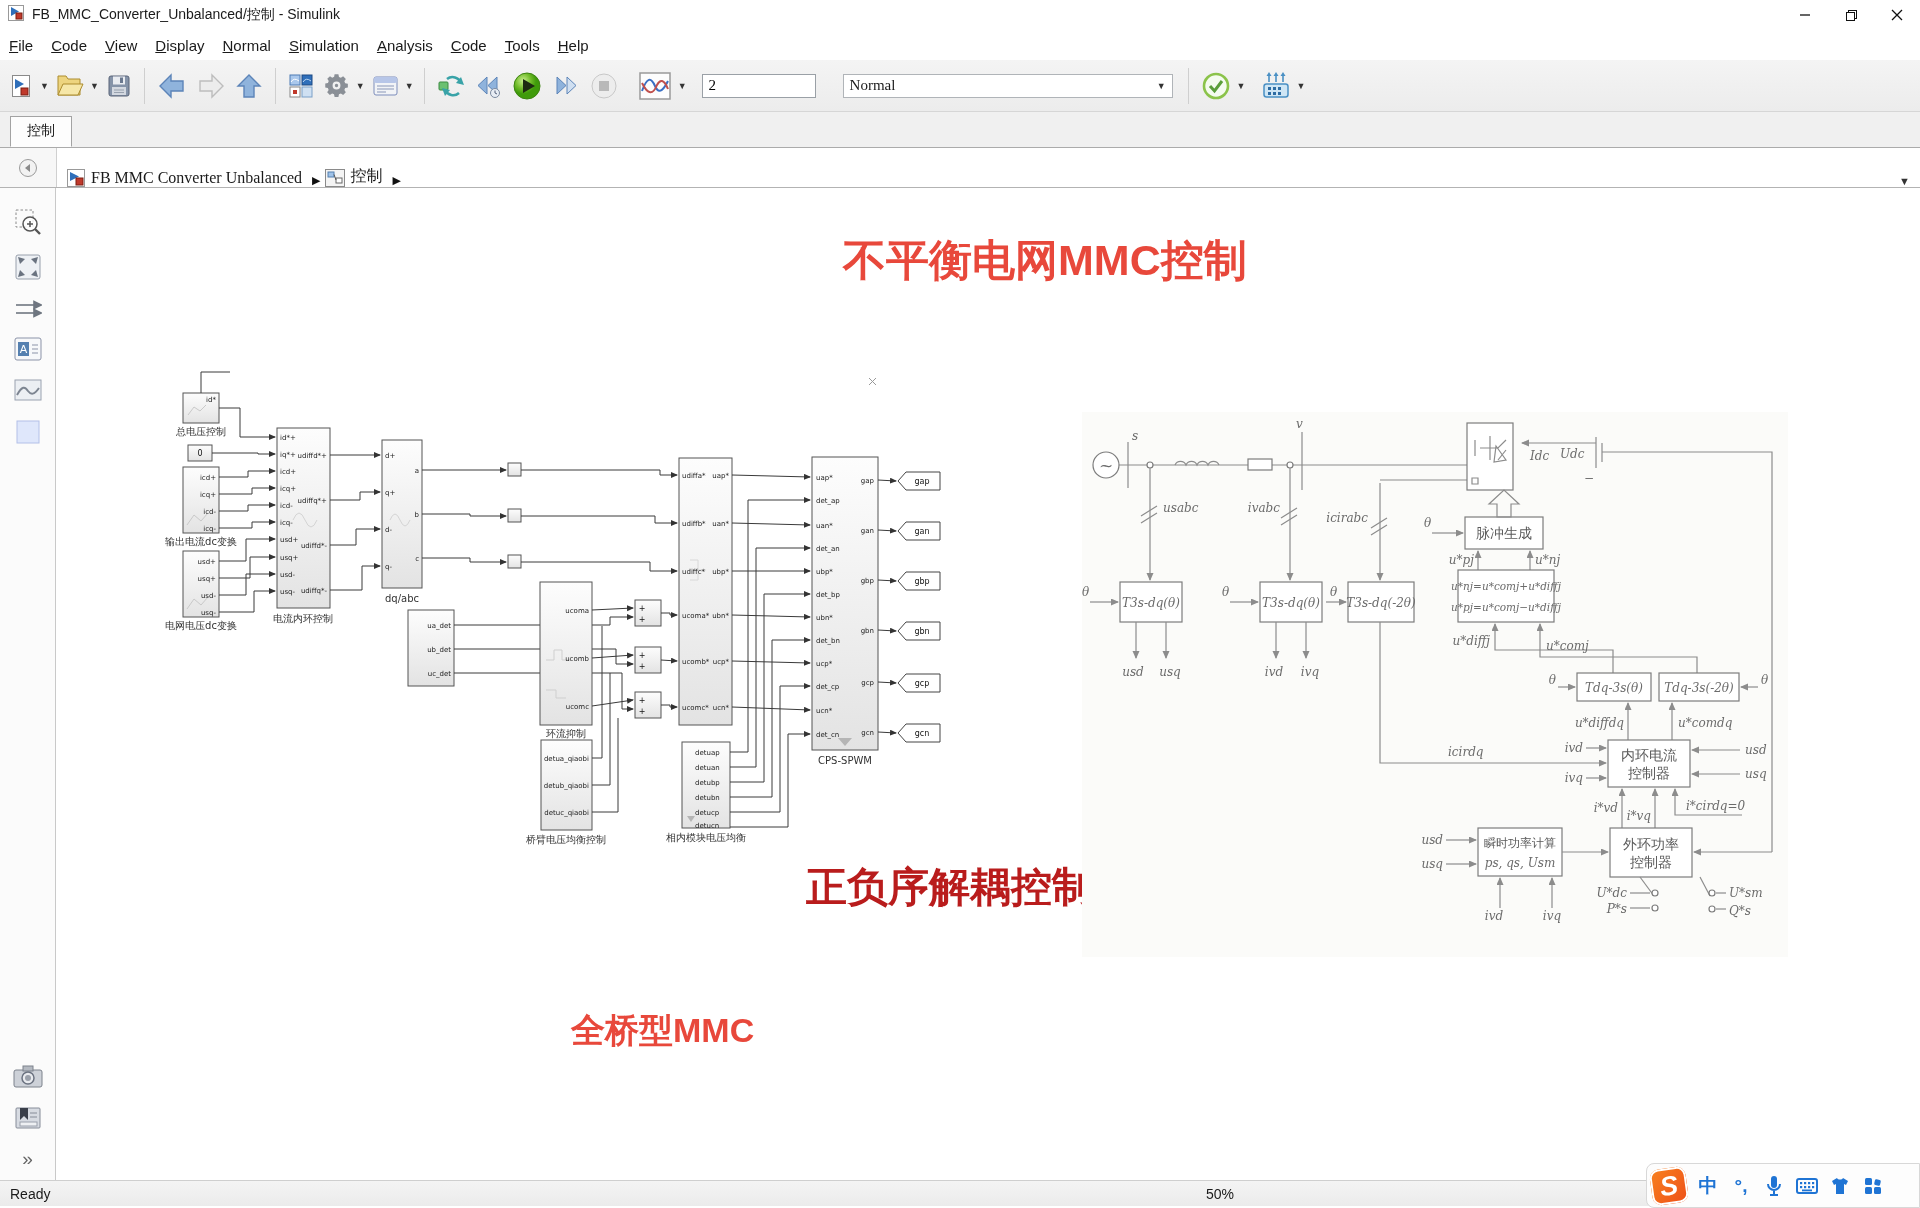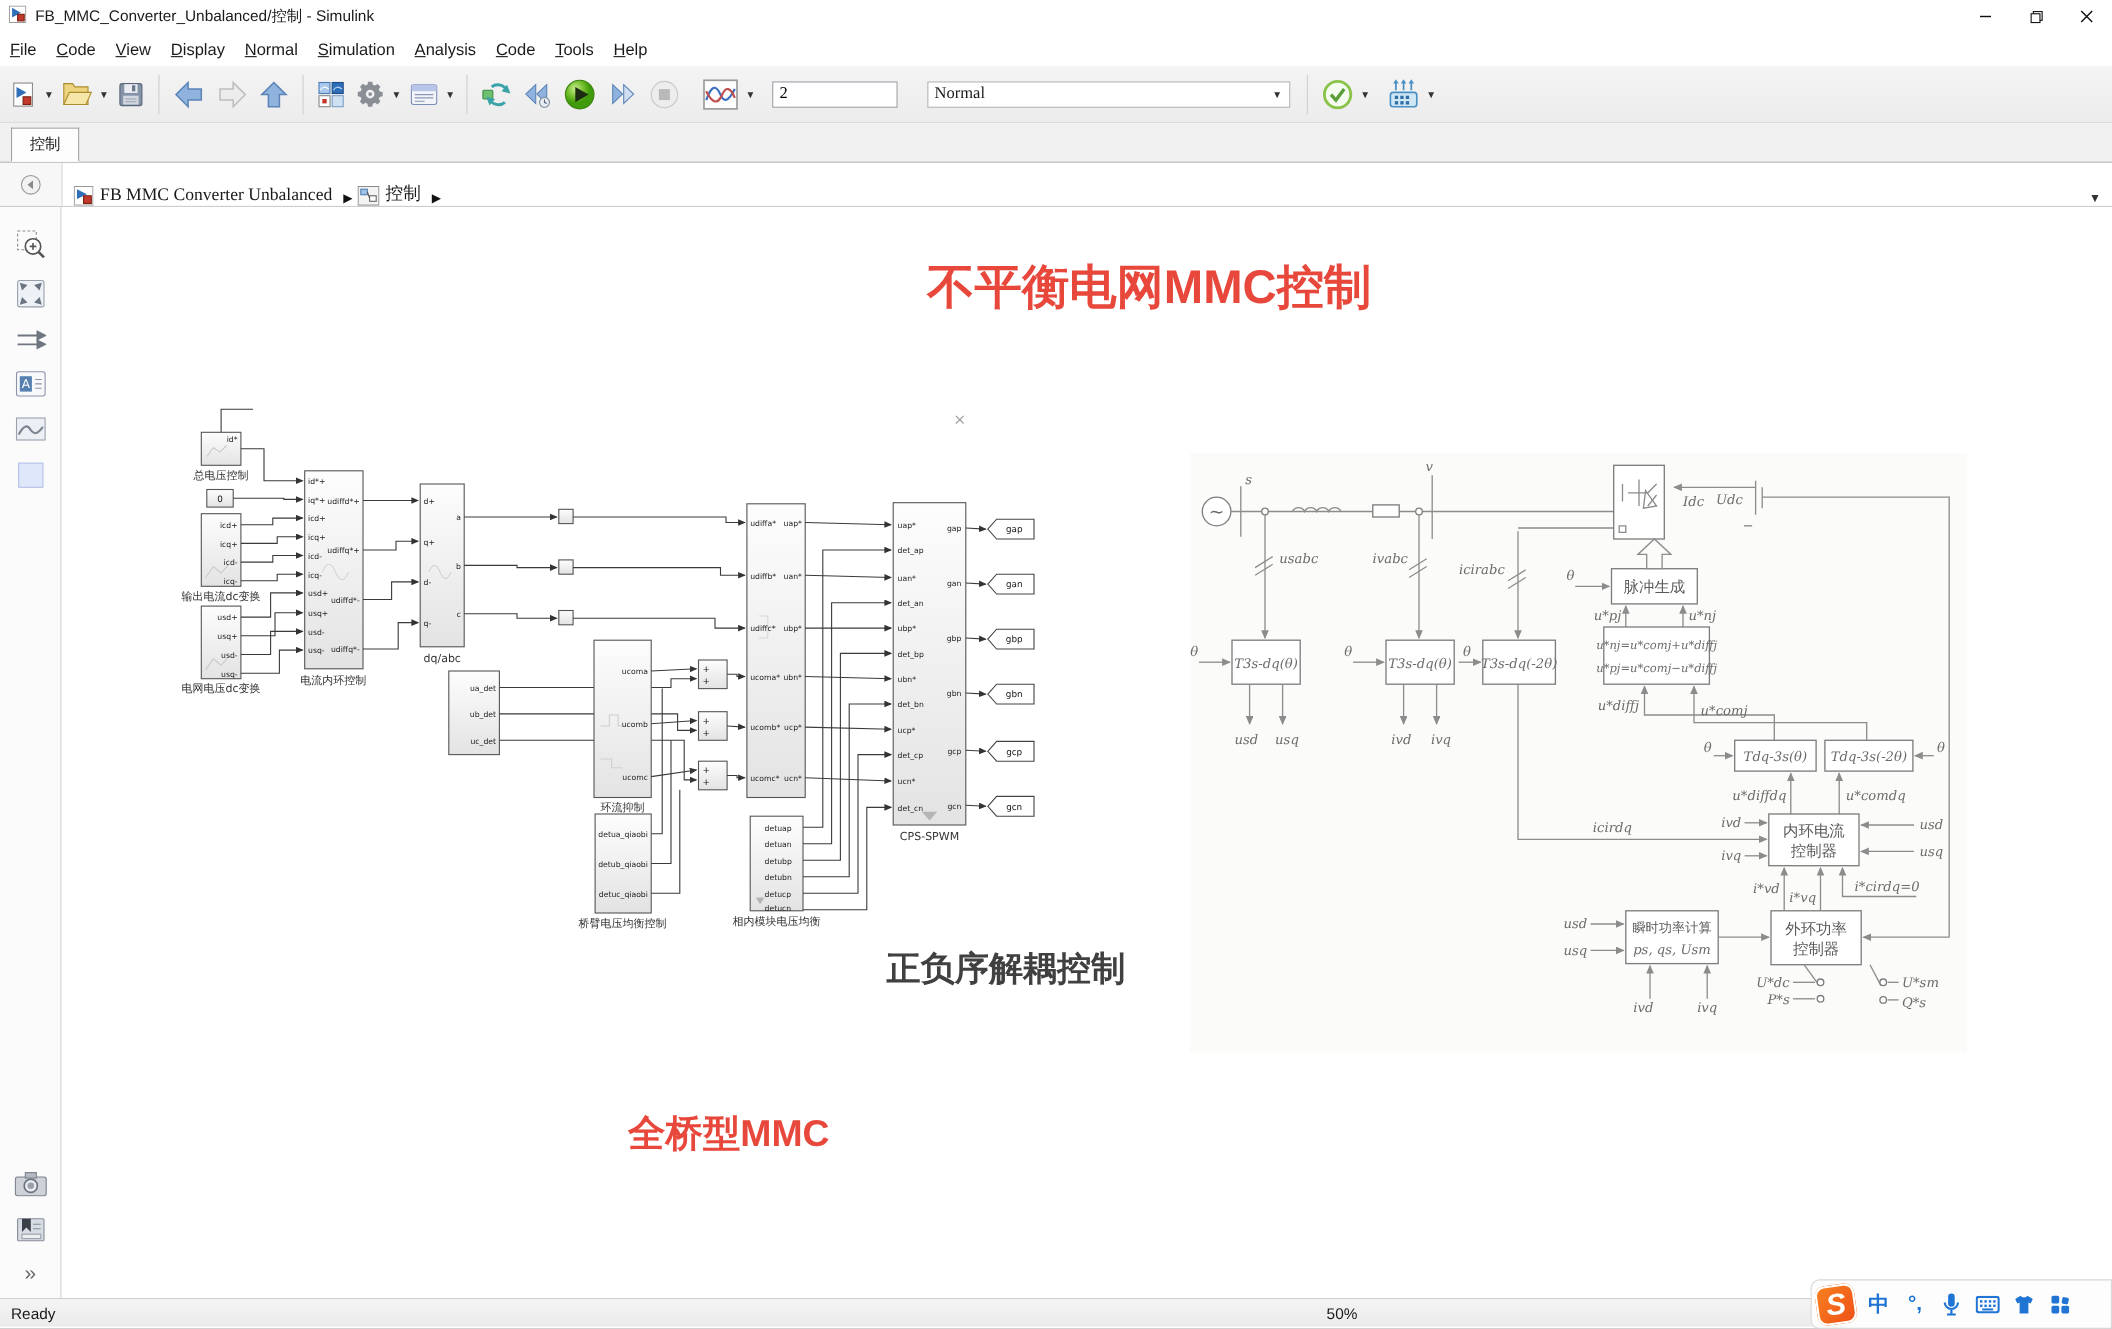--- a/index.html
+++ b/index.html
@@ -363,21 +363,21 @@
           <line x1="16" y1="8" x2="23" y2="8" stroke="#868c98"></line>
           <line x1="16" y1="12" x2="23" y2="12" stroke="#868c98"></line>
           <rect x="6" y="17" width="17" height="4" fill="#eef0f3" stroke="#9aa0ab"></rect>
         </svg>
       <span style="font-size:19px;color:#666;">»</span>
     </div>
 
     <div class="canvas">
 
       <div class="redtxt" style="left:787px;top:44px;font-size:43px;color:#e8483b;">不平衡电网MMC控制</div>
-      <div class="redtxt" style="left:750px;top:672px;font-size:31px;color:#404040;">正负序解耦控制</div>
+      <div class="redtxt" style="left:750px;top:672px;font-size:41px;color:#b91c1c;">正负序解耦控制</div>
       <div class="redtxt" style="left:515px;top:820px;font-size:34px;color:#e8483b;">全桥型MMC</div>
 
       <svg class="abs" style="left:0;top:0" width="1864" height="992" viewBox="56 188 1864 992">
         <defs>
           <linearGradient id="blkg" x1="0" y1="0" x2="0" y2="1">
               <stop offset="0%" stop-color="#fdfdfd"></stop>
               <stop offset="100%" stop-color="#e3e3e3"></stop>
             </linearGradient>
           <marker id="ah" markerWidth="7" markerHeight="7" refX="6" refY="3" orient="auto" markerUnits="userSpaceOnUse">
               <path d="M0,0L7,3L0,6Z" fill="#333"></path>

